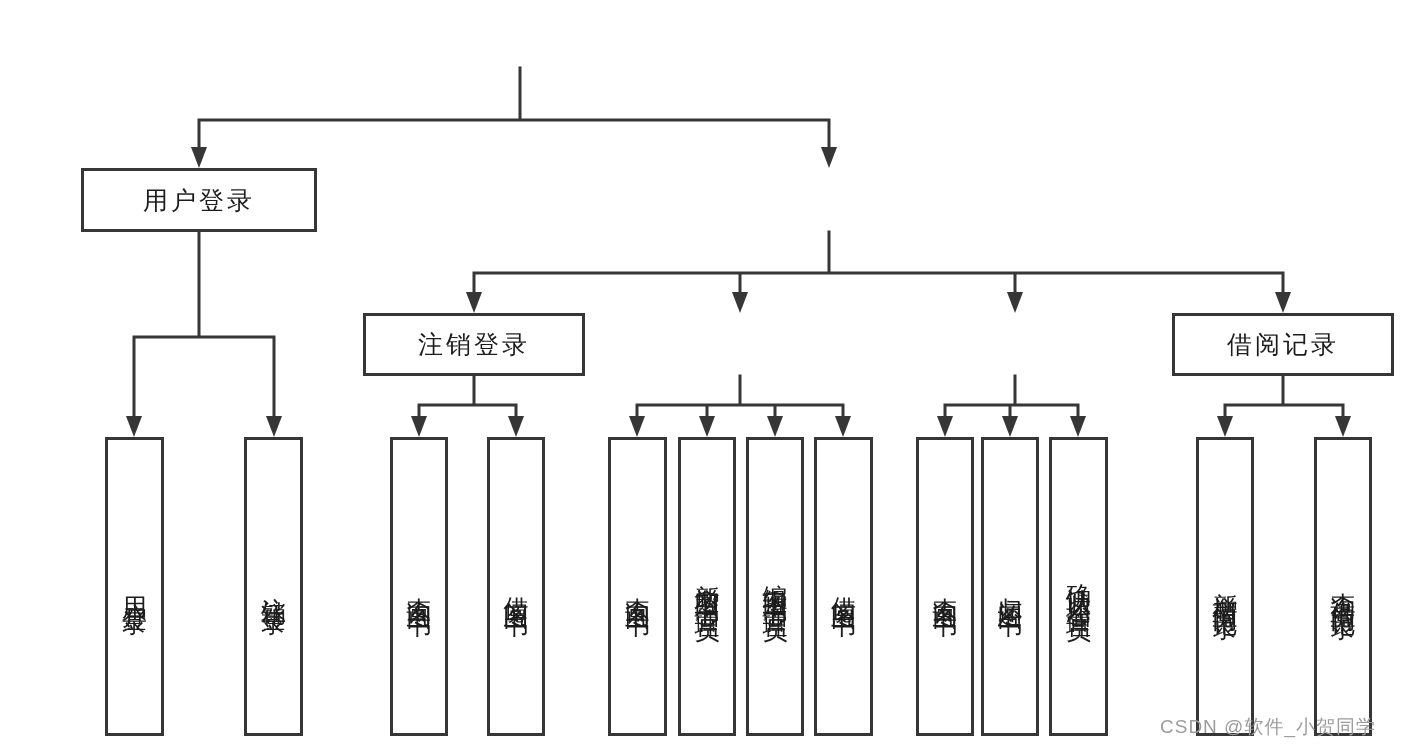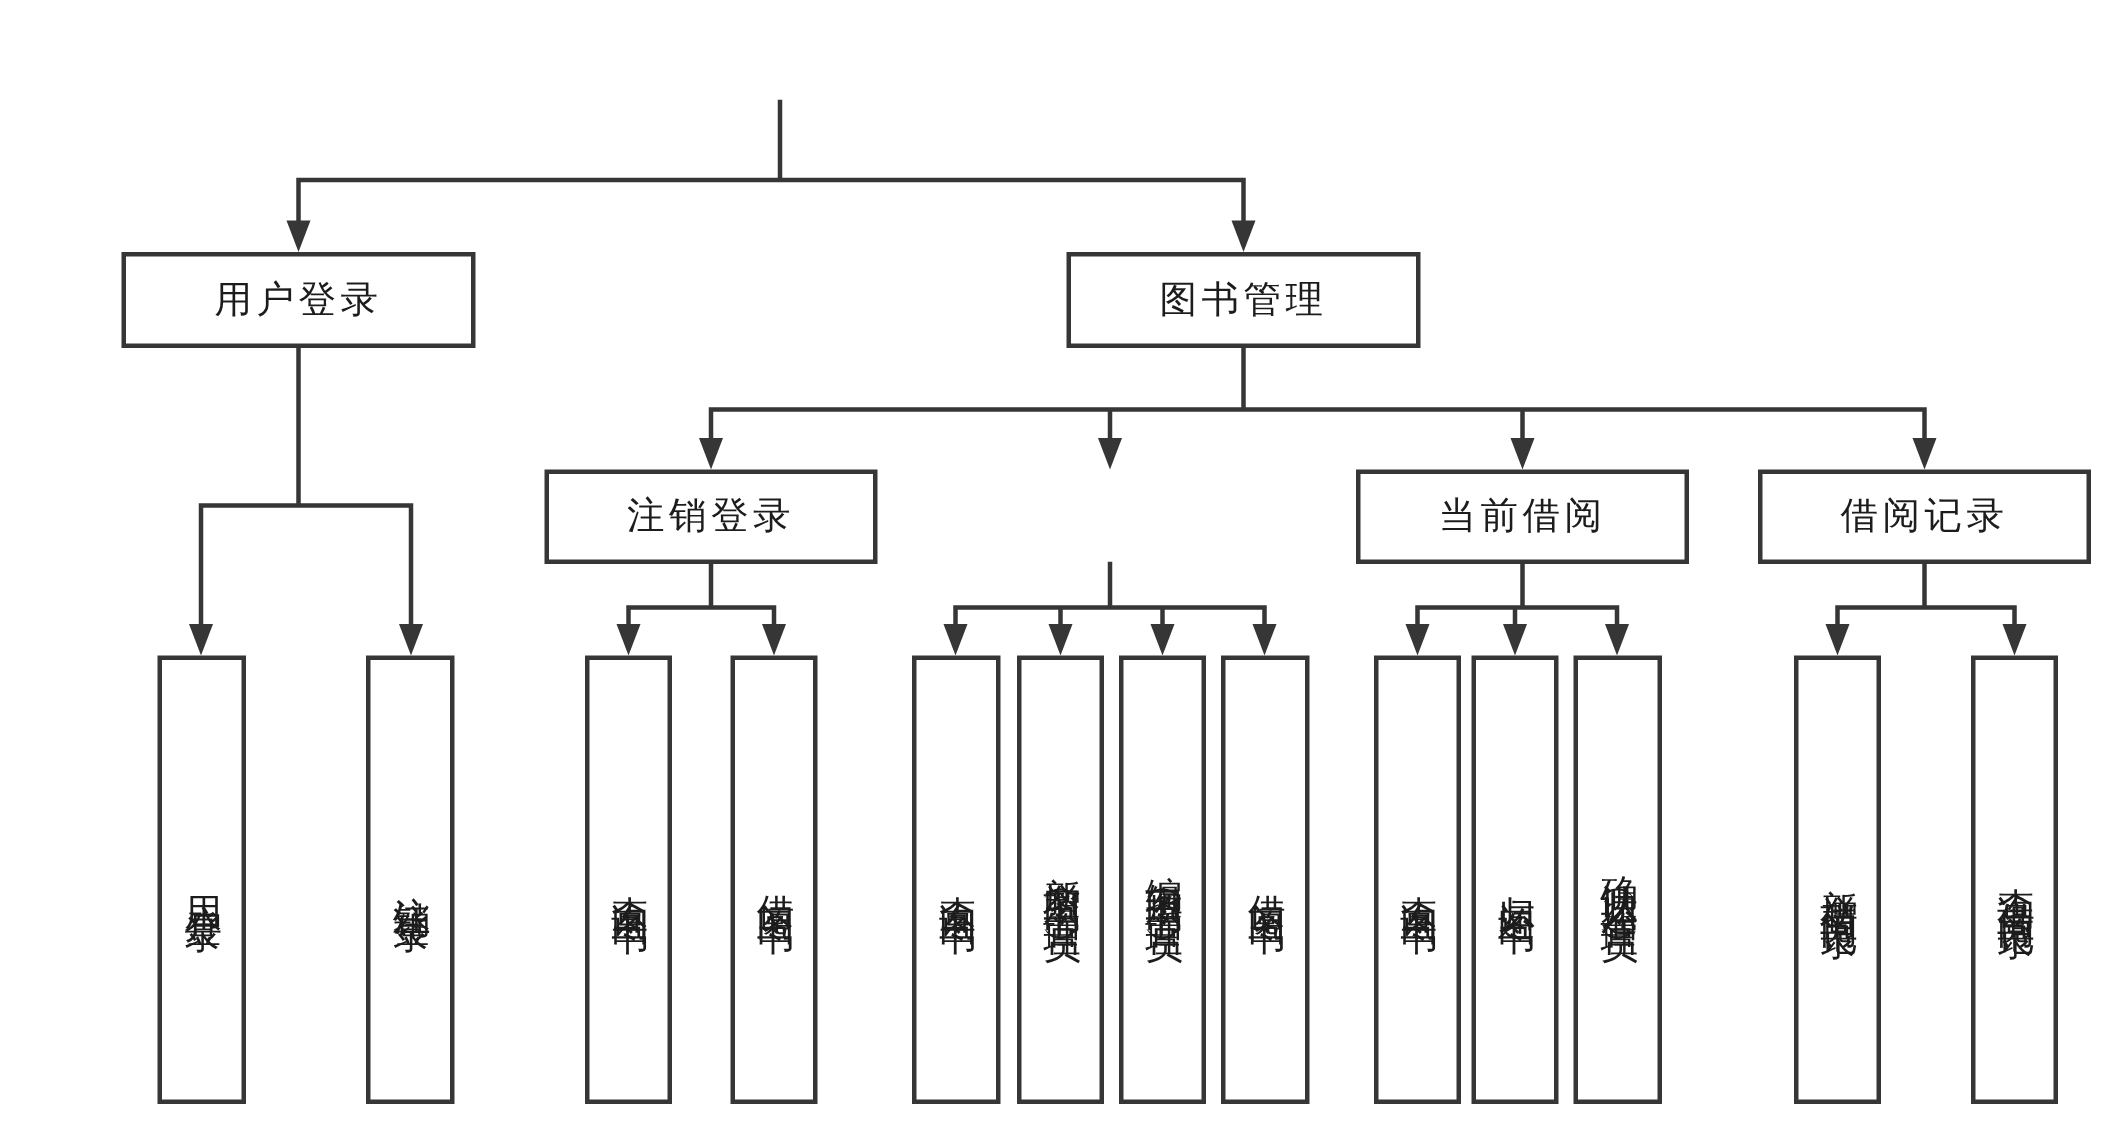--- a/index.html
+++ b/index.html
@@ -82,29 +82,23 @@
 
       <polygon points="1217,416 1233,416 1225,437"></polygon>
       <polygon points="1335,416 1351,416 1343,437"></polygon>
     </g>
   </svg>
 
 
   <div class="hbox" style="left:81px;top:168px;width:236px;height:64px;">
     <span>用户登录</span>
   </div>
-  <div class="hbox" style="left:711px;top:168px;width:236px;height:64px;">
-    <span>图书管理</span>
-  </div>
 
   <div class="hbox" style="left:363px;top:313px;width:222px;height:63px;">
     <span>注销登录</span>
-  </div>
-  <div class="hbox" style="left:904px;top:313px;width:222px;height:63px;">
-    <span>当前借阅</span>
   </div>
   <div class="hbox" style="left:1172px;top:313px;width:222px;height:63px;">
     <span>借阅记录</span>
   </div>
 
   <div class="vbox" style="left:105px;top:437px;width:59px;height:299px;">
     <span>用户登录</span>
   </div>
   <div class="vbox" style="left:244px;top:437px;width:59px;height:299px;">
     <span>注销登录</span>
@@ -140,14 +134,15 @@
     <span>确认归还（管理员）</span>
   </div>
 
   <div class="vbox" style="left:1196px;top:437px;width:58px;height:299px;">
     <span>新增借阅记录</span>
   </div>
   <div class="vbox" style="left:1314px;top:437px;width:58px;height:299px;">
     <span>查询借阅记录</span>
   </div>
 
+  <div class="watermark">CSDN @软件_小贺同学</div>
 
 </div>
 
 </body></html>

